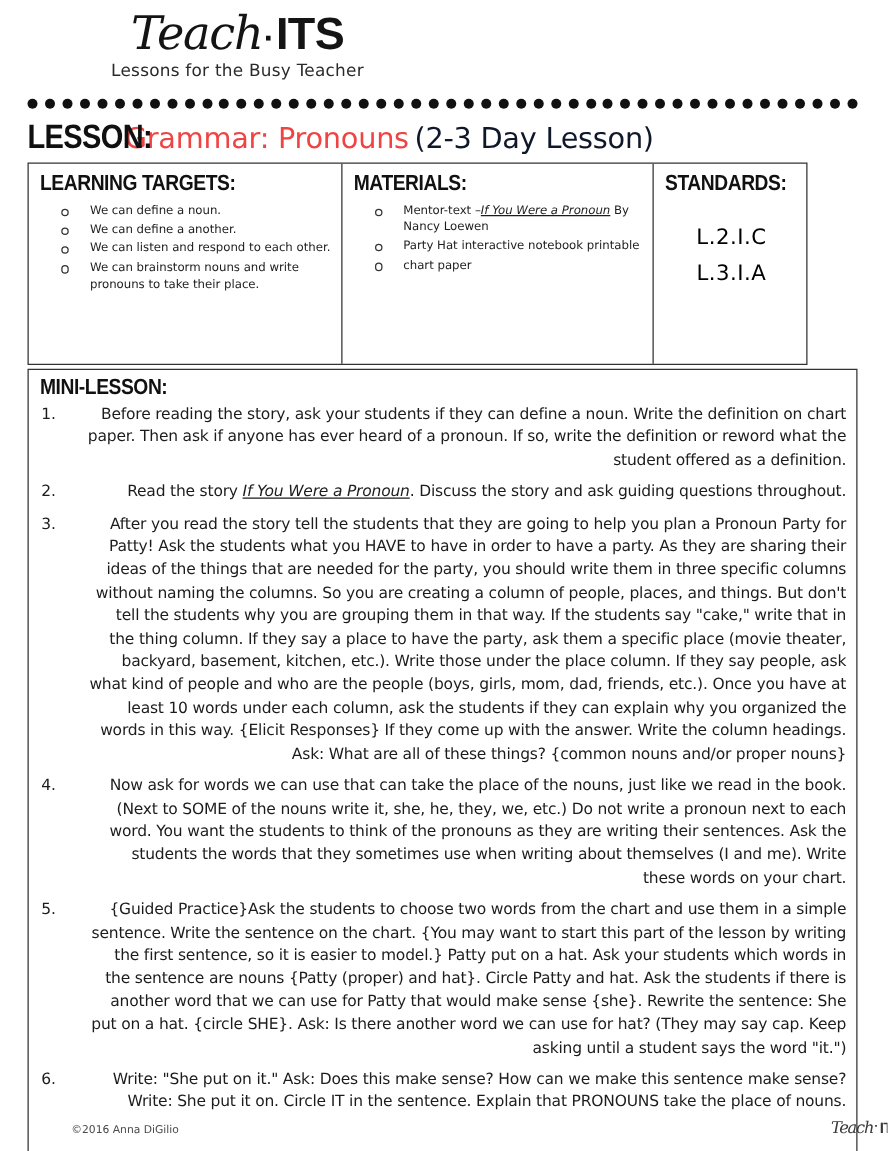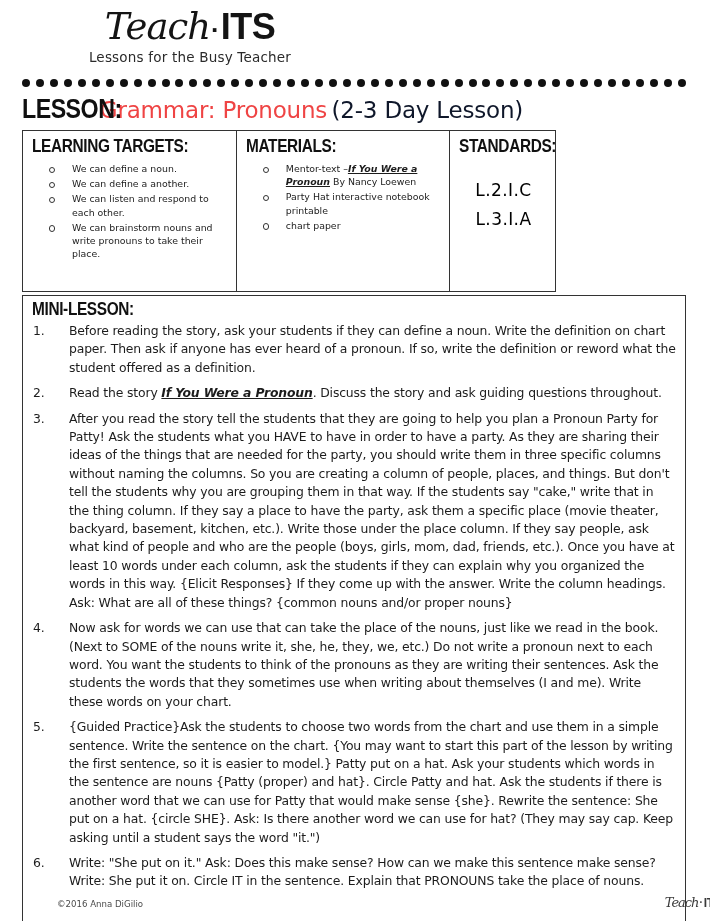--- a/index.html
+++ b/index.html
@@ -110,21 +110,21 @@
     font-family: "DejaVu Sans", sans-serif;
     font-size: 23px;
     letter-spacing: -0.2px;
   }
 
   
   .top-table {
     position: absolute;
     left: 22px;
     top: 130px;
-    width: 534px;
+    width: 624px;
     height: 162px;
     box-sizing: border-box;
     border: 1.6px solid #333333;
     display: flex;
   }
   .col {
     box-sizing: border-box;
     padding: 5px 7px 5px 9px;
     overflow: hidden;
   }
@@ -163,21 +163,21 @@
     position: absolute;
     left: 17px;
     top: 4.5px;
     width: 4.4px;
     height: 4.4px;
     border: 1px solid #333;
     border-radius: 50%;
   }
   .booktitle {
     font-style: italic;
-    font-weight: bold;
+    font-weight: normal;
     text-decoration: underline;
   }
 
   .standards-list {
     margin-top: 19px;
     text-align: center;
     font-family: "DejaVu Sans", sans-serif;
     font-size: 17px;
     line-height: 29px;
     color: #000000;
@@ -216,20 +216,21 @@
   ol.steps > li {
     position: relative;
     counter-increment: step;
     padding-left: 38px;
     font-family: "DejaVu Sans", sans-serif;
     font-size: 12.4px;
     line-height: 18.4px;
     color: #1c1c1c;
     margin-bottom: 7px;
     letter-spacing: -0.15px;
+    text-align: right;
   }
   ol.steps > li::before {
     content: counter(step) ".";
     position: absolute;
     left: 2px;
     top: 0;
     font-family: "DejaVu Sans", sans-serif;
     font-size: 12.4px;
     color: #1c1c1c;
   }

